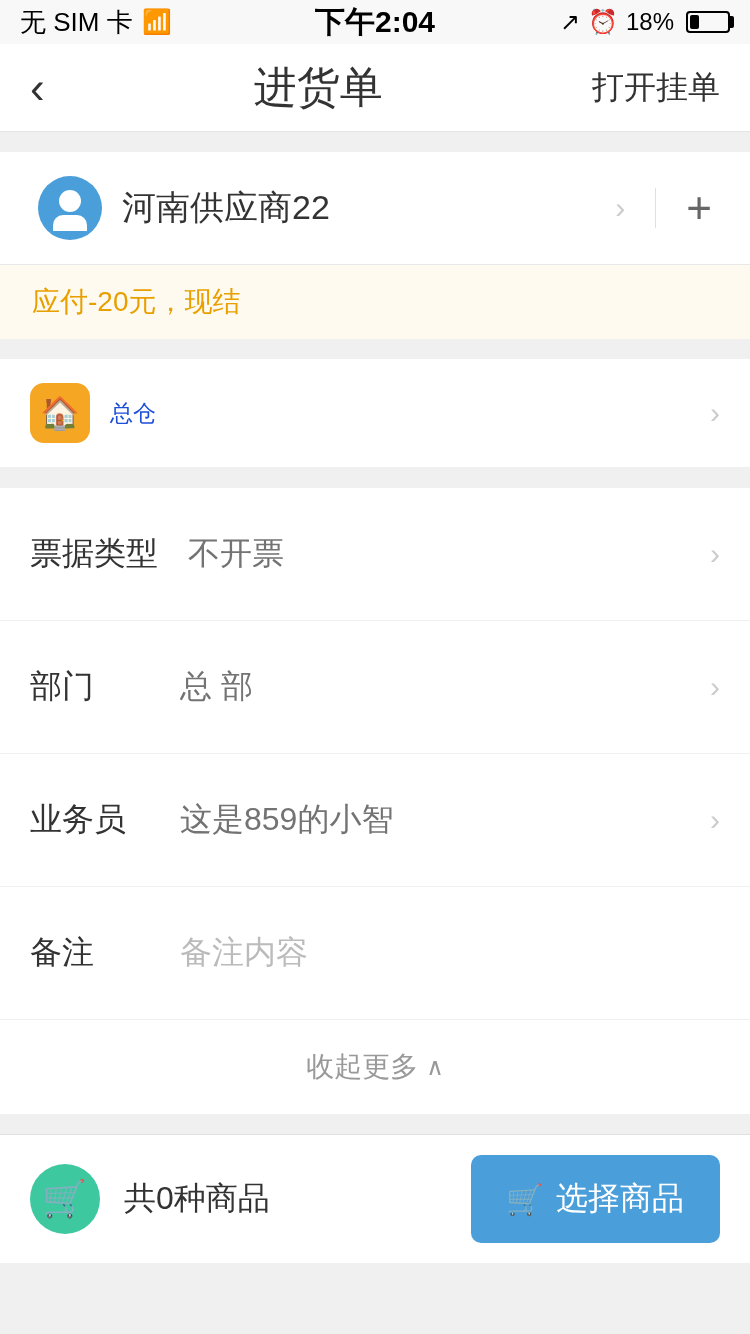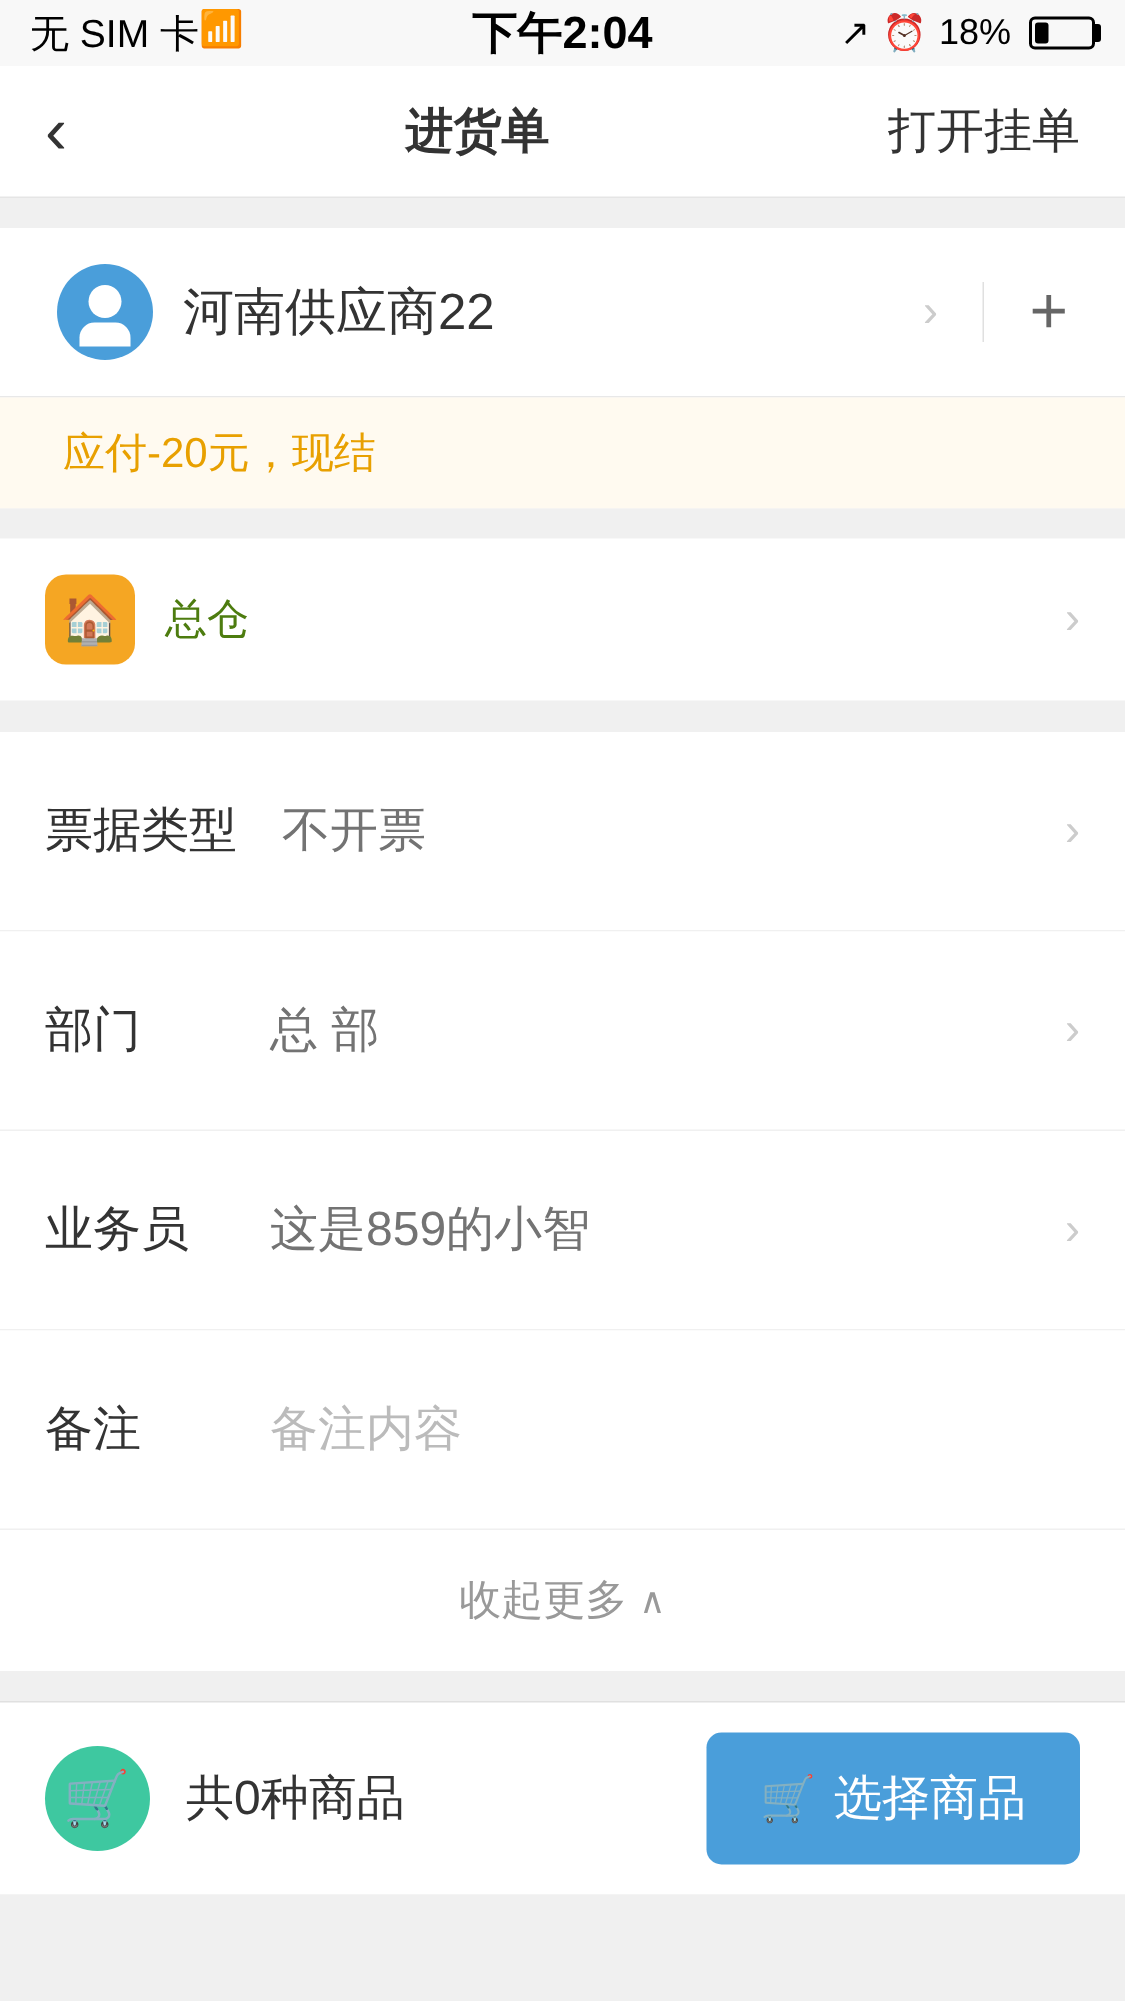--- a/index.html
+++ b/index.html
@@ -19,20 +19,22 @@
       background: #f8f8f8;
       display: flex;
       align-items: center;
       justify-content: space-between;
       padding: 0 20px;
       font-size: 26px;
       color: #000;
     }
     .status-left {
       display: flex;
+      align-items: center;
+      gap: 10px;
     }
     .status-center {
       font-size: 30px;
       font-weight: 600;
       position: absolute;
       left: 50%;
       transform: translateX(-50%);
     }
     .status-right {
       display: flex;
@@ -84,22 +86,22 @@
       padding: 0 30px;
       border-bottom: 1px solid #e5e5e5;
     }
     .nav-back {
       font-size: 44px;
       color: #333;
       cursor: pointer;
       line-height: 1;
     }
     .nav-title {
-      font-size: 32px;
-      font-weight: 700;
+      font-size: 43px;
+      font-weight: 400;
       color: #333;
     }
     .nav-action {
       font-size: 32px;
       color: #333;
       cursor: pointer;
     }
 
     
     .section-divider {
@@ -173,21 +175,21 @@
     }
     .vertical-divider {
       width: 1px;
       height: 40px;
       background: #e0e0e0;
     }
 
     
     .notice-row {
       background: #fffaf0;
-      padding: 18px 42px;
+      padding: 18px 32px;
       font-size: 28px;
       color: #e8a000;
     }
 
     
     .form-row {
       display: flex;
       align-items: center;
       padding: 44px 30px;
       background: #fff;
@@ -232,22 +234,22 @@
       align-items: center;
       justify-content: center;
       margin-right: 20px;
       flex-shrink: 0;
     }
     .warehouse-icon-inner {
       font-size: 32px;
     }
     .warehouse-name {
       flex: 1;
-      font-size: 28px;
-      color: #4d7c0f;
+      font-size: 23px;
+      color: #1d4ed8;
     }
 
     
     .collapse-row {
       display: flex;
       align-items: center;
       justify-content: center;
       padding: 28px 24px;
       background: #fff;
       cursor: pointer;

